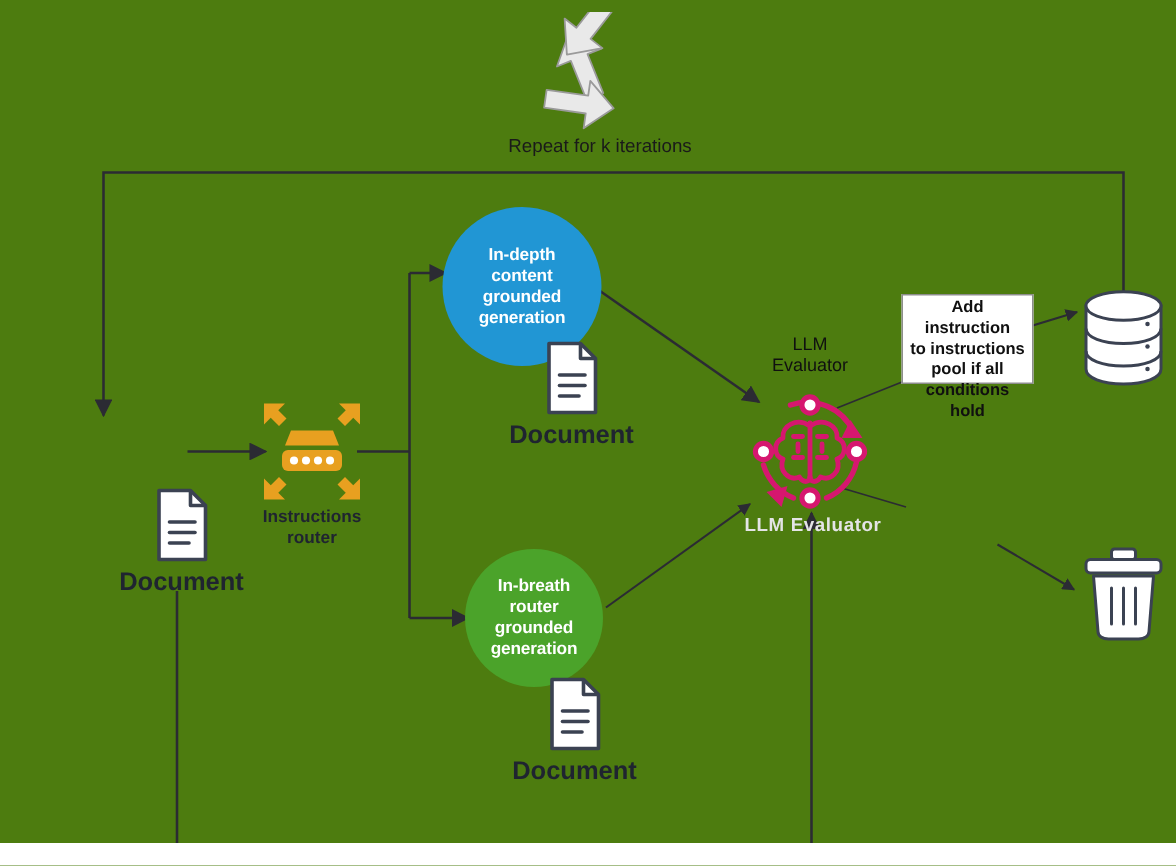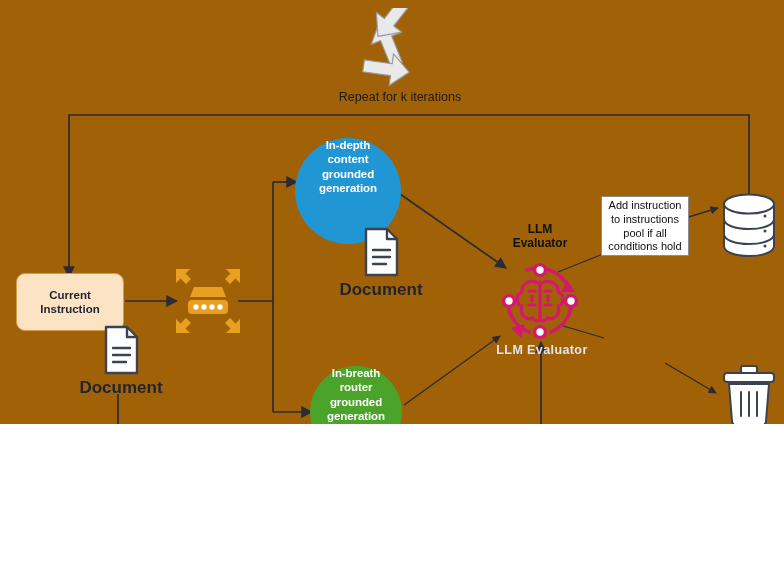--- a/index.html
+++ b/index.html
@@ -6,22 +6,22 @@
     margin: 0;
     padding: 0;
     background: #ffffff;
   }
   body {
     font-family: "Liberation Sans", sans-serif;
   }
   #canvas {
     position: relative;
     width: 784px;
-    height: 424px;
-    background: #a16207;
+    height: 562px;
+    background: #4d7c0f;
     overflow: hidden;
   }
   #wires {
     position: absolute;
     left: 0;
     top: 0;
     width: 784px;
     height: 577px;
     pointer-events: none;
   }
@@ -61,42 +61,42 @@
     color: #1f2430;
     text-align: center;
     line-height: 1.25;
     white-space: pre-line;
   }
 
   
   .circ {
     border-radius: 50%;
     display: flex;
-    align-items: flex-start;
+    align-items: center;
     justify-content: center;
   }
   .circ span {
     color: #ffffff;
     font-size: 11.5px;
     font-weight: bold;
     text-align: center;
     line-height: 1.24;
     white-space: pre-line;
     letter-spacing: -0.1px;
   }
   .circ-blue { background: #2196d4; }
   .circ-green { background: #4ba32a; }
 
   
   .callout {
     position: absolute;
     border: 1px solid #8d8d8d;
     background: #ffffff;
     font-size: 11px;
-    font-weight: normal;
+    font-weight: bold;
     color: #101010;
     text-align: center;
     line-height: 1.25;
     padding: 2px 3px;
     white-space: pre-line;
     box-sizing: border-box;
   }
 
   
   .cap {
@@ -106,21 +106,21 @@
   }
   .cap-router {
     font-size: 11.5px;
     font-weight: bold;
     color: #1f2430;
     line-height: 1.2;
     white-space: pre-line;
   }
   .cap-eval {
     font-size: 12px;
-    font-weight: bold;
+    font-weight: normal;
     color: #101010;
     line-height: 1.2;
     white-space: pre-line;
   }
   .watermark {
     font-size: 12.5px;
     font-weight: bold;
     color: #e4e4e6;
     letter-spacing: 0.4px;
     white-space: nowrap;
@@ -172,24 +172,20 @@
     <svg width="100" height="84" viewBox="0 0 100 84">
       <g fill="#e9e9e9" stroke="#9a9a9a" stroke-width="1.2" stroke-linejoin="round">
         <path d="M 30 58 L 30 30 L 20 30 L 36 12 L 52 30 L 42 30 L 42 58 Z" transform="rotate(-22 36 35)"></path>
         <path d="M 30 58 L 30 30 L 20 30 L 36 12 L 52 30 L 42 30 L 42 58 Z" transform="rotate(98 36 35) translate(26 -2)"></path>
         <path d="M 30 58 L 30 30 L 20 30 L 36 12 L 52 30 L 42 30 L 42 58 Z" transform="rotate(218 36 35) translate(12 22)"></path>
       </g>
     </svg>
   </div>
   <div class="lbl repeat-caption" style="left:280px; top:90px; width:240px;">Repeat for k iterations</div>
 
-  <div class="node instr-box" style="left:16px; top:273px;">
-    <span>Current
-Instruction</span>
-  </div>
 
   <div class="node" style="left:100px; top:324px;">
     <svg width="42" height="52" viewBox="0 0 42 52">
       <path d="M 6 3 L 27 3 L 37 13 L 37 49 L 6 49 Z" fill="#ffffff" stroke="#3b4252" stroke-width="2.4" stroke-linejoin="round"></path>
       <path d="M 27 3 L 27 13 L 37 13" fill="none" stroke="#3b4252" stroke-width="2.4" stroke-linejoin="round"></path>
       <g stroke="#3b4252" stroke-width="2.4" stroke-linecap="round">
         <line x1="13" y1="24" x2="30" y2="24"></line>
         <line x1="13" y1="31" x2="30" y2="31"></line>
         <line x1="13" y1="38" x2="26" y2="38"></line>
       </g>
@@ -210,20 +206,22 @@
         <path d="M 68 68 L 54 68 L 58.5 63.5 L 53 58 L 58 53 L 63.5 58.5 L 68 54 Z"></path>
       </g>
       <g fill="#ffffff">
         <circle cx="24" cy="42" r="2.7"></circle>
         <circle cx="32" cy="42" r="2.7"></circle>
         <circle cx="40" cy="42" r="2.7"></circle>
         <circle cx="48" cy="42" r="2.7"></circle>
       </g>
     </svg>
   </div>
+  <div class="lbl cap-router" style="left:152px; top:339px; width:112px;">Instructions
+router</div>
 
   <div class="node circ circ-blue" style="left:295px; top:138px; width:106px; height:106px;">
     <span>In-depth
 content
 grounded
 generation</span>
   </div>
   <div class="node" style="left:360px; top:226px;">
     <svg width="42" height="52" viewBox="0 0 42 52">
       <path d="M 6 3 L 27 3 L 37 13 L 37 49 L 6 49 Z" fill="#ffffff" stroke="#3b4252" stroke-width="2.4" stroke-linejoin="round"></path>

